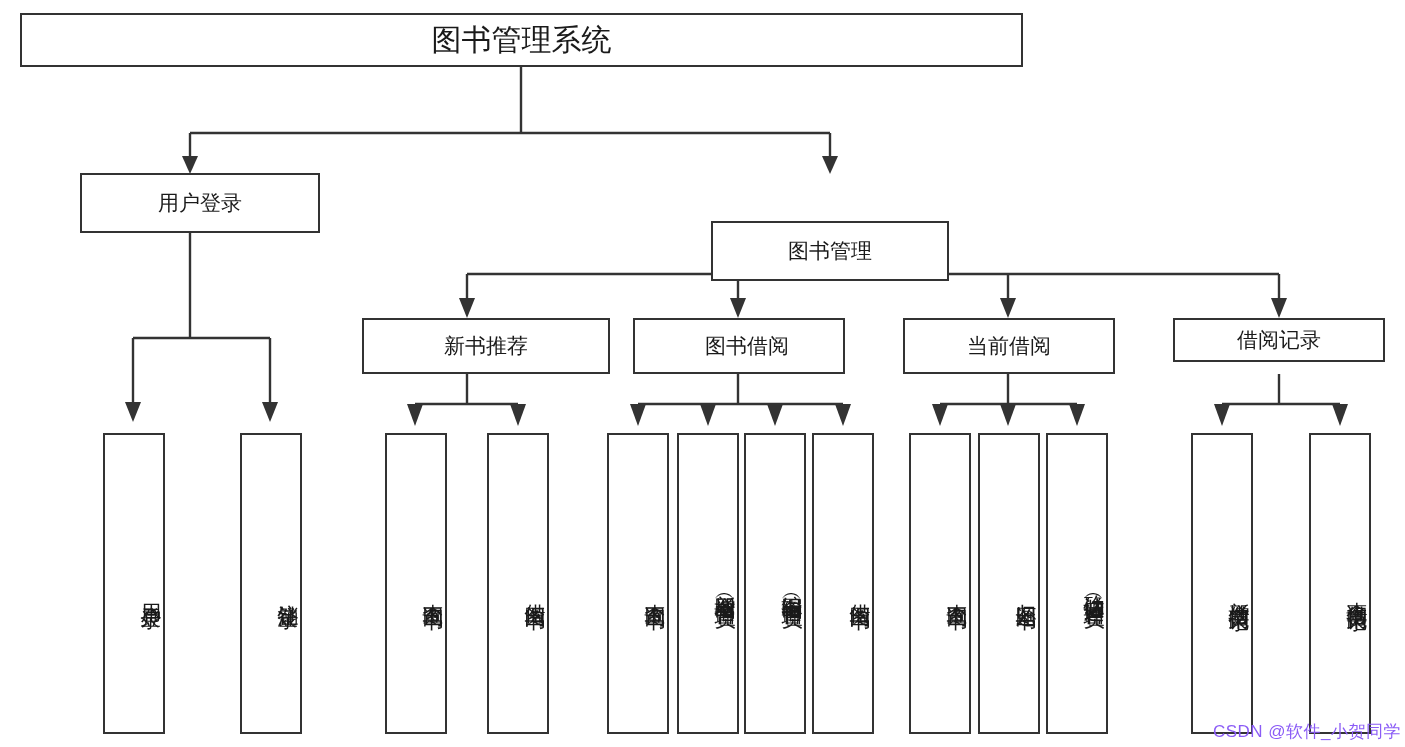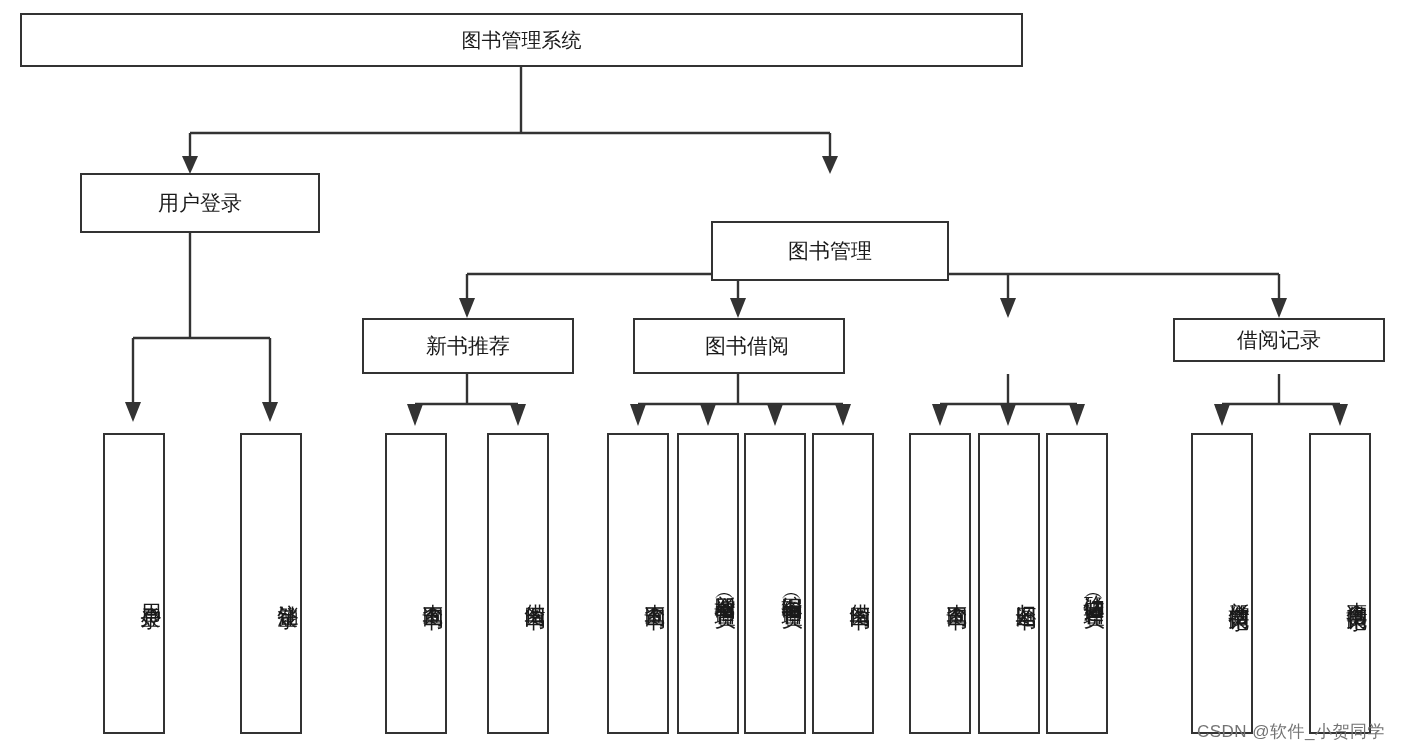--- a/index.html
+++ b/index.html
@@ -23,21 +23,21 @@
     border: 2px solid #333333;
     background: #ffffff;
     display: flex;
     align-items: center;
     justify-content: center;
     color: #1a1a1a;
     line-height: 1.15;
     text-align: center;
   }
   .node.root {
-    font-size: 20px;
+    font-size: 30px;
   }
   .node.lvl1 {
     font-size: 21px;
   }
   .node.lvl2 {
     font-size: 21px;
   }
   .node.leaf {
     font-size: 21px;
     writing-mode: vertical-rl;
@@ -62,24 +62,24 @@
     stroke: #333333;
     stroke-width: 2.4;
     fill: none;
   }
   svg#wires polygon.arrow {
     fill: #333333;
     stroke: none;
   }
   #watermark {
     position: absolute;
-    right: 20px;
+    right: 4px;
     bottom: 4px;
     font-size: 17px;
-    color: #737373;
+    color: #8b5cf6;
     letter-spacing: 0.5px;
     white-space: nowrap;
   }
 </style>
 </head>
 <body>
 
 <div id="canvas">
 
   <svg id="wires" viewBox="0 0 1405 747">
@@ -135,22 +135,23 @@
     <line x1="1222" y1="404" x2="1340" y2="404"></line>
     <polygon class="arrow" points="1214,404 1230,404 1222,426"></polygon>
     <polygon class="arrow" points="1332,404 1348,404 1340,426"></polygon>
   </svg>
 
   <div class="node root" style="left:20px; top:13px; width:1003px; height:54px;">图书管理系统</div>
 
   <div class="node lvl1" style="left:80px; top:173px; width:240px; height:60px;">用户登录</div>
   <div class="node lvl1" style="left:711px; top:173px; width:238px; height:60px;margin-top:48px;">图书管理</div>
 
-  <div class="node lvl2" style="left:362px; top:318px; width:212px; height:56px;">新书推荐</div>
+  <div class="node lvl2" style="left:362px; top:318px; width:248px; height:56px;">新书推荐</div>
   <div class="node lvl2" style="left:633px; top:318px; width:212px; height:56px;padding-left:16px;">图书借阅</div>
+  <div class="node lvl2" style="left:903px; top:318px; width:212px; height:56px;">当前借阅</div>
   <div class="node lvl2" style="left:1173px; top:318px; width:212px; height:44px;">借阅记录</div>
 
   <div class="node leaf" style="left:103px; top:433px; width:62px; height:301px;">用户登录</div>
   <div class="node leaf" style="left:240px; top:433px; width:62px; height:301px;">注销登录</div>
 
   <div class="node leaf" style="left:385px; top:433px; width:62px; height:301px;">查询图书</div>
   <div class="node leaf" style="left:487px; top:433px; width:62px; height:301px;">借阅图书</div>
 
   <div class="node leaf" style="left:607px; top:433px; width:62px; height:301px;">查询图书</div>
   <div class="node leaf tall" style="left:677px; top:433px; width:62px; height:301px;">新增图书（管理员）</div>

